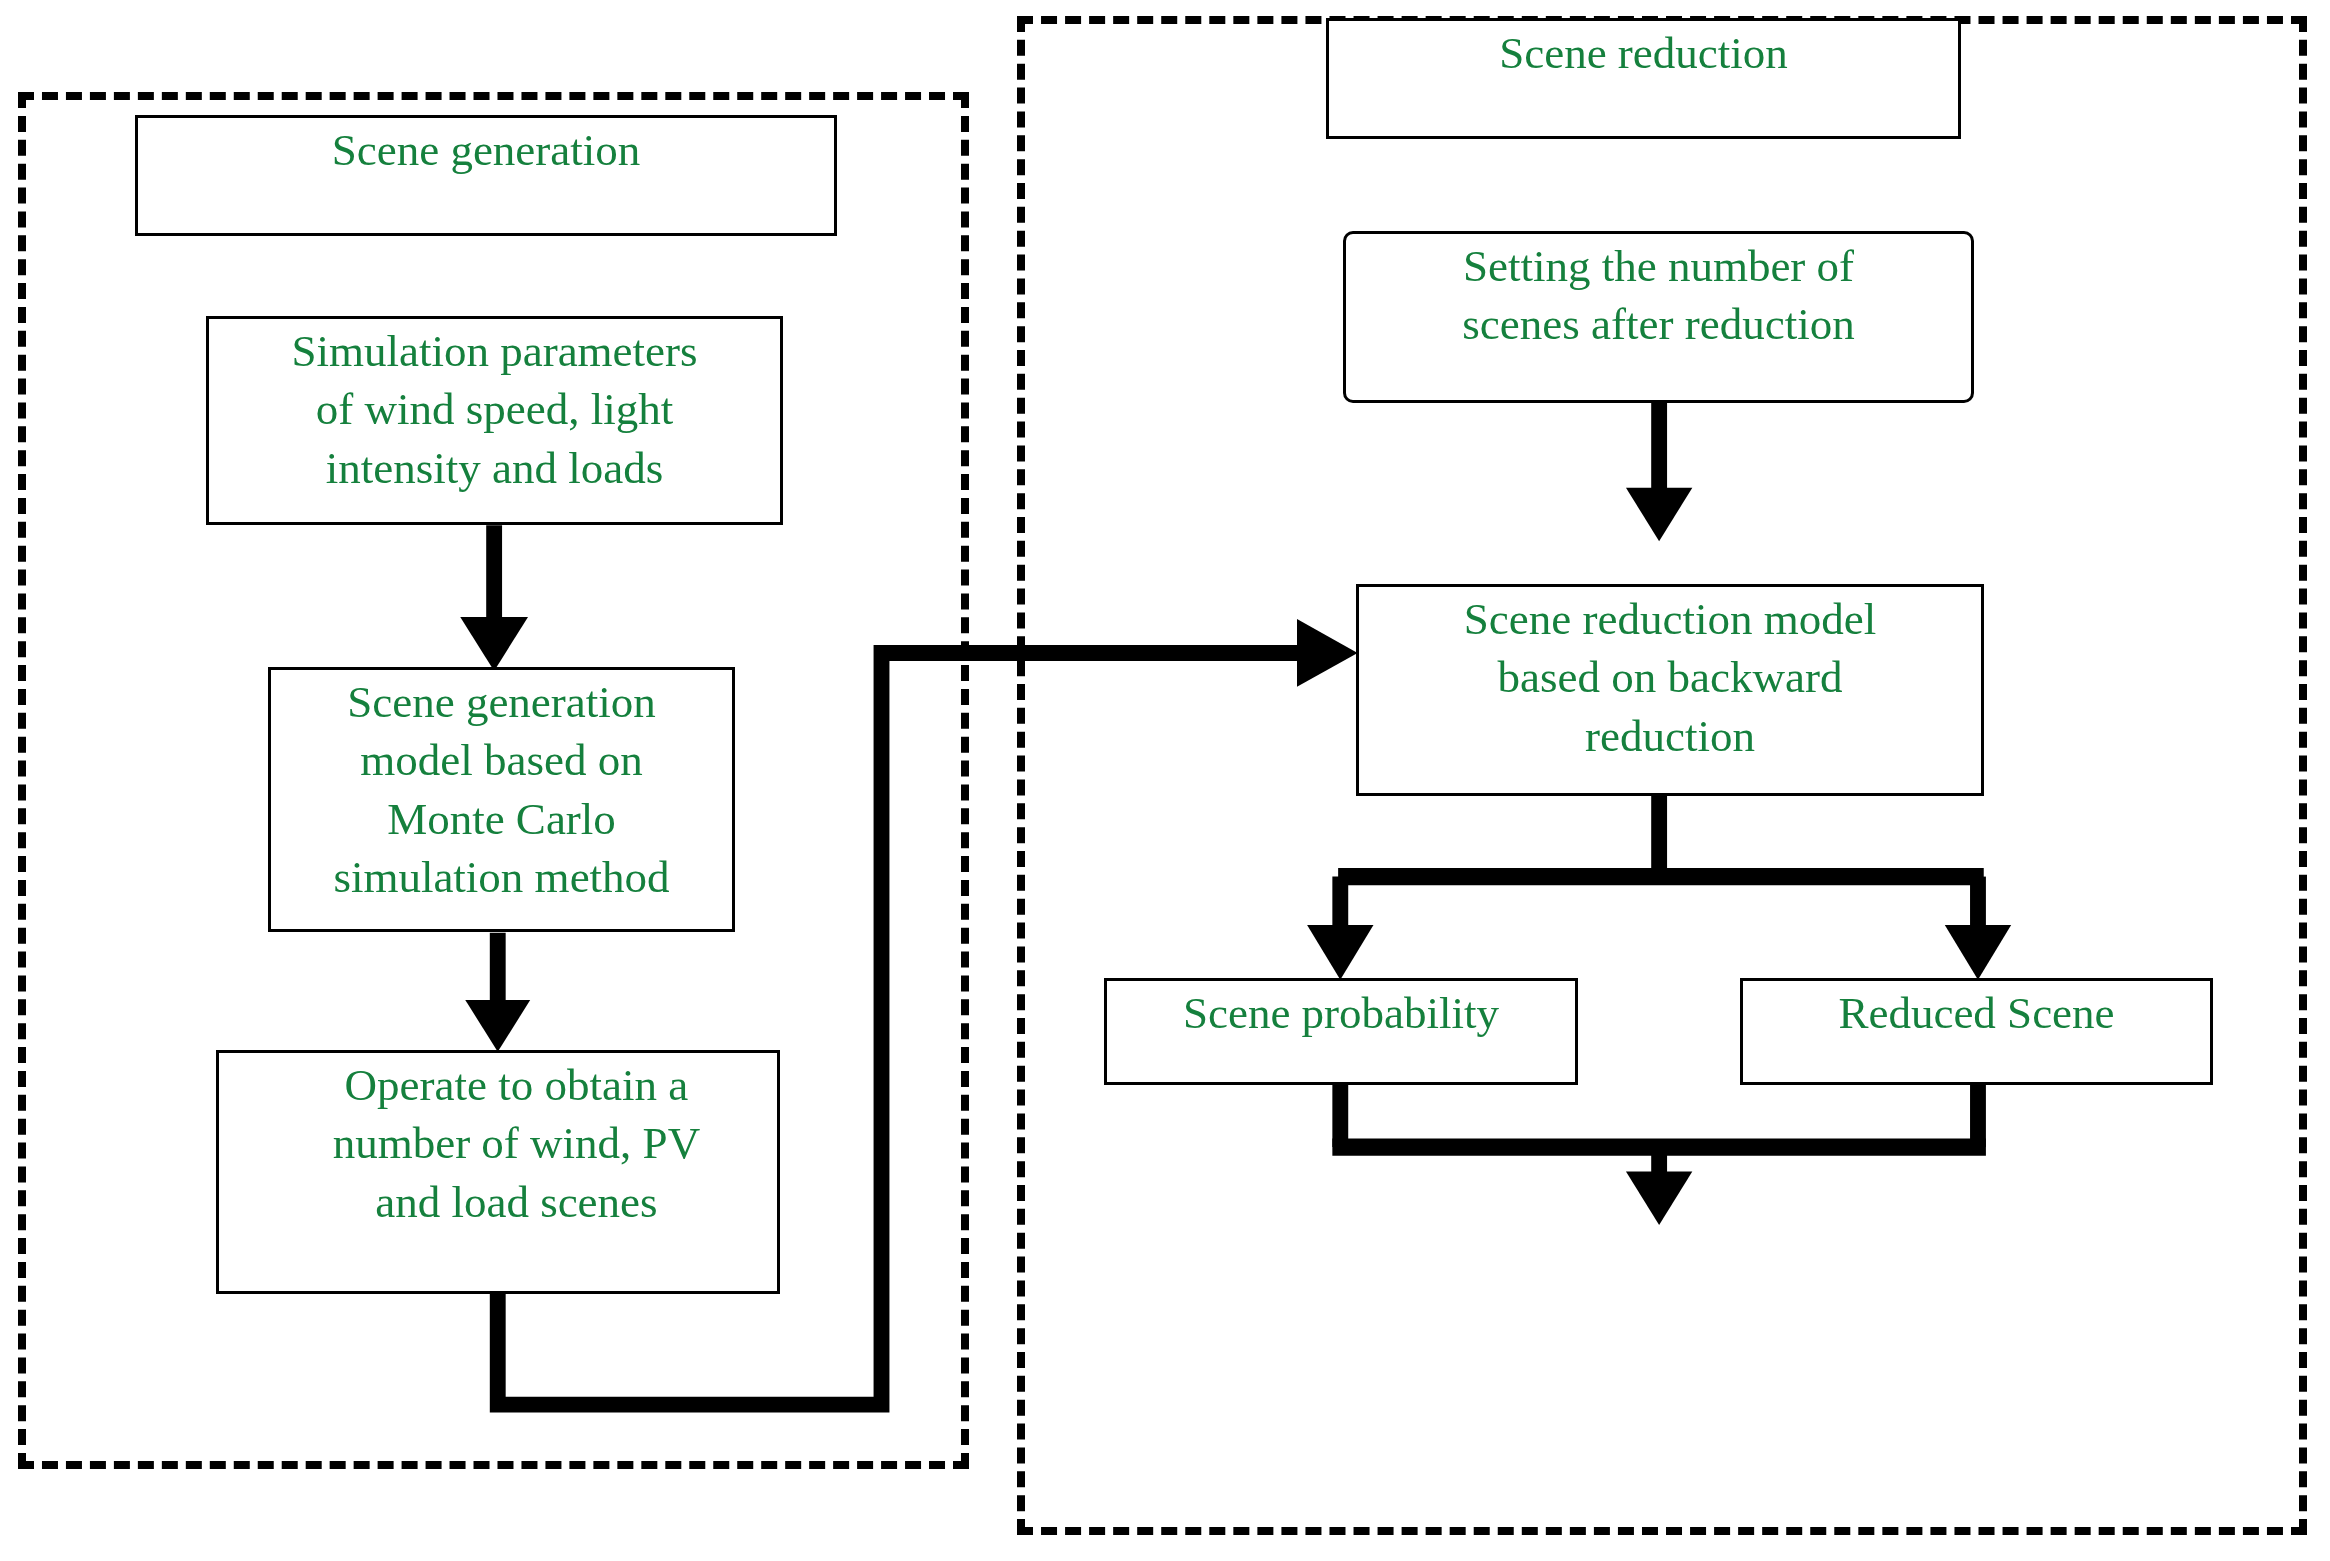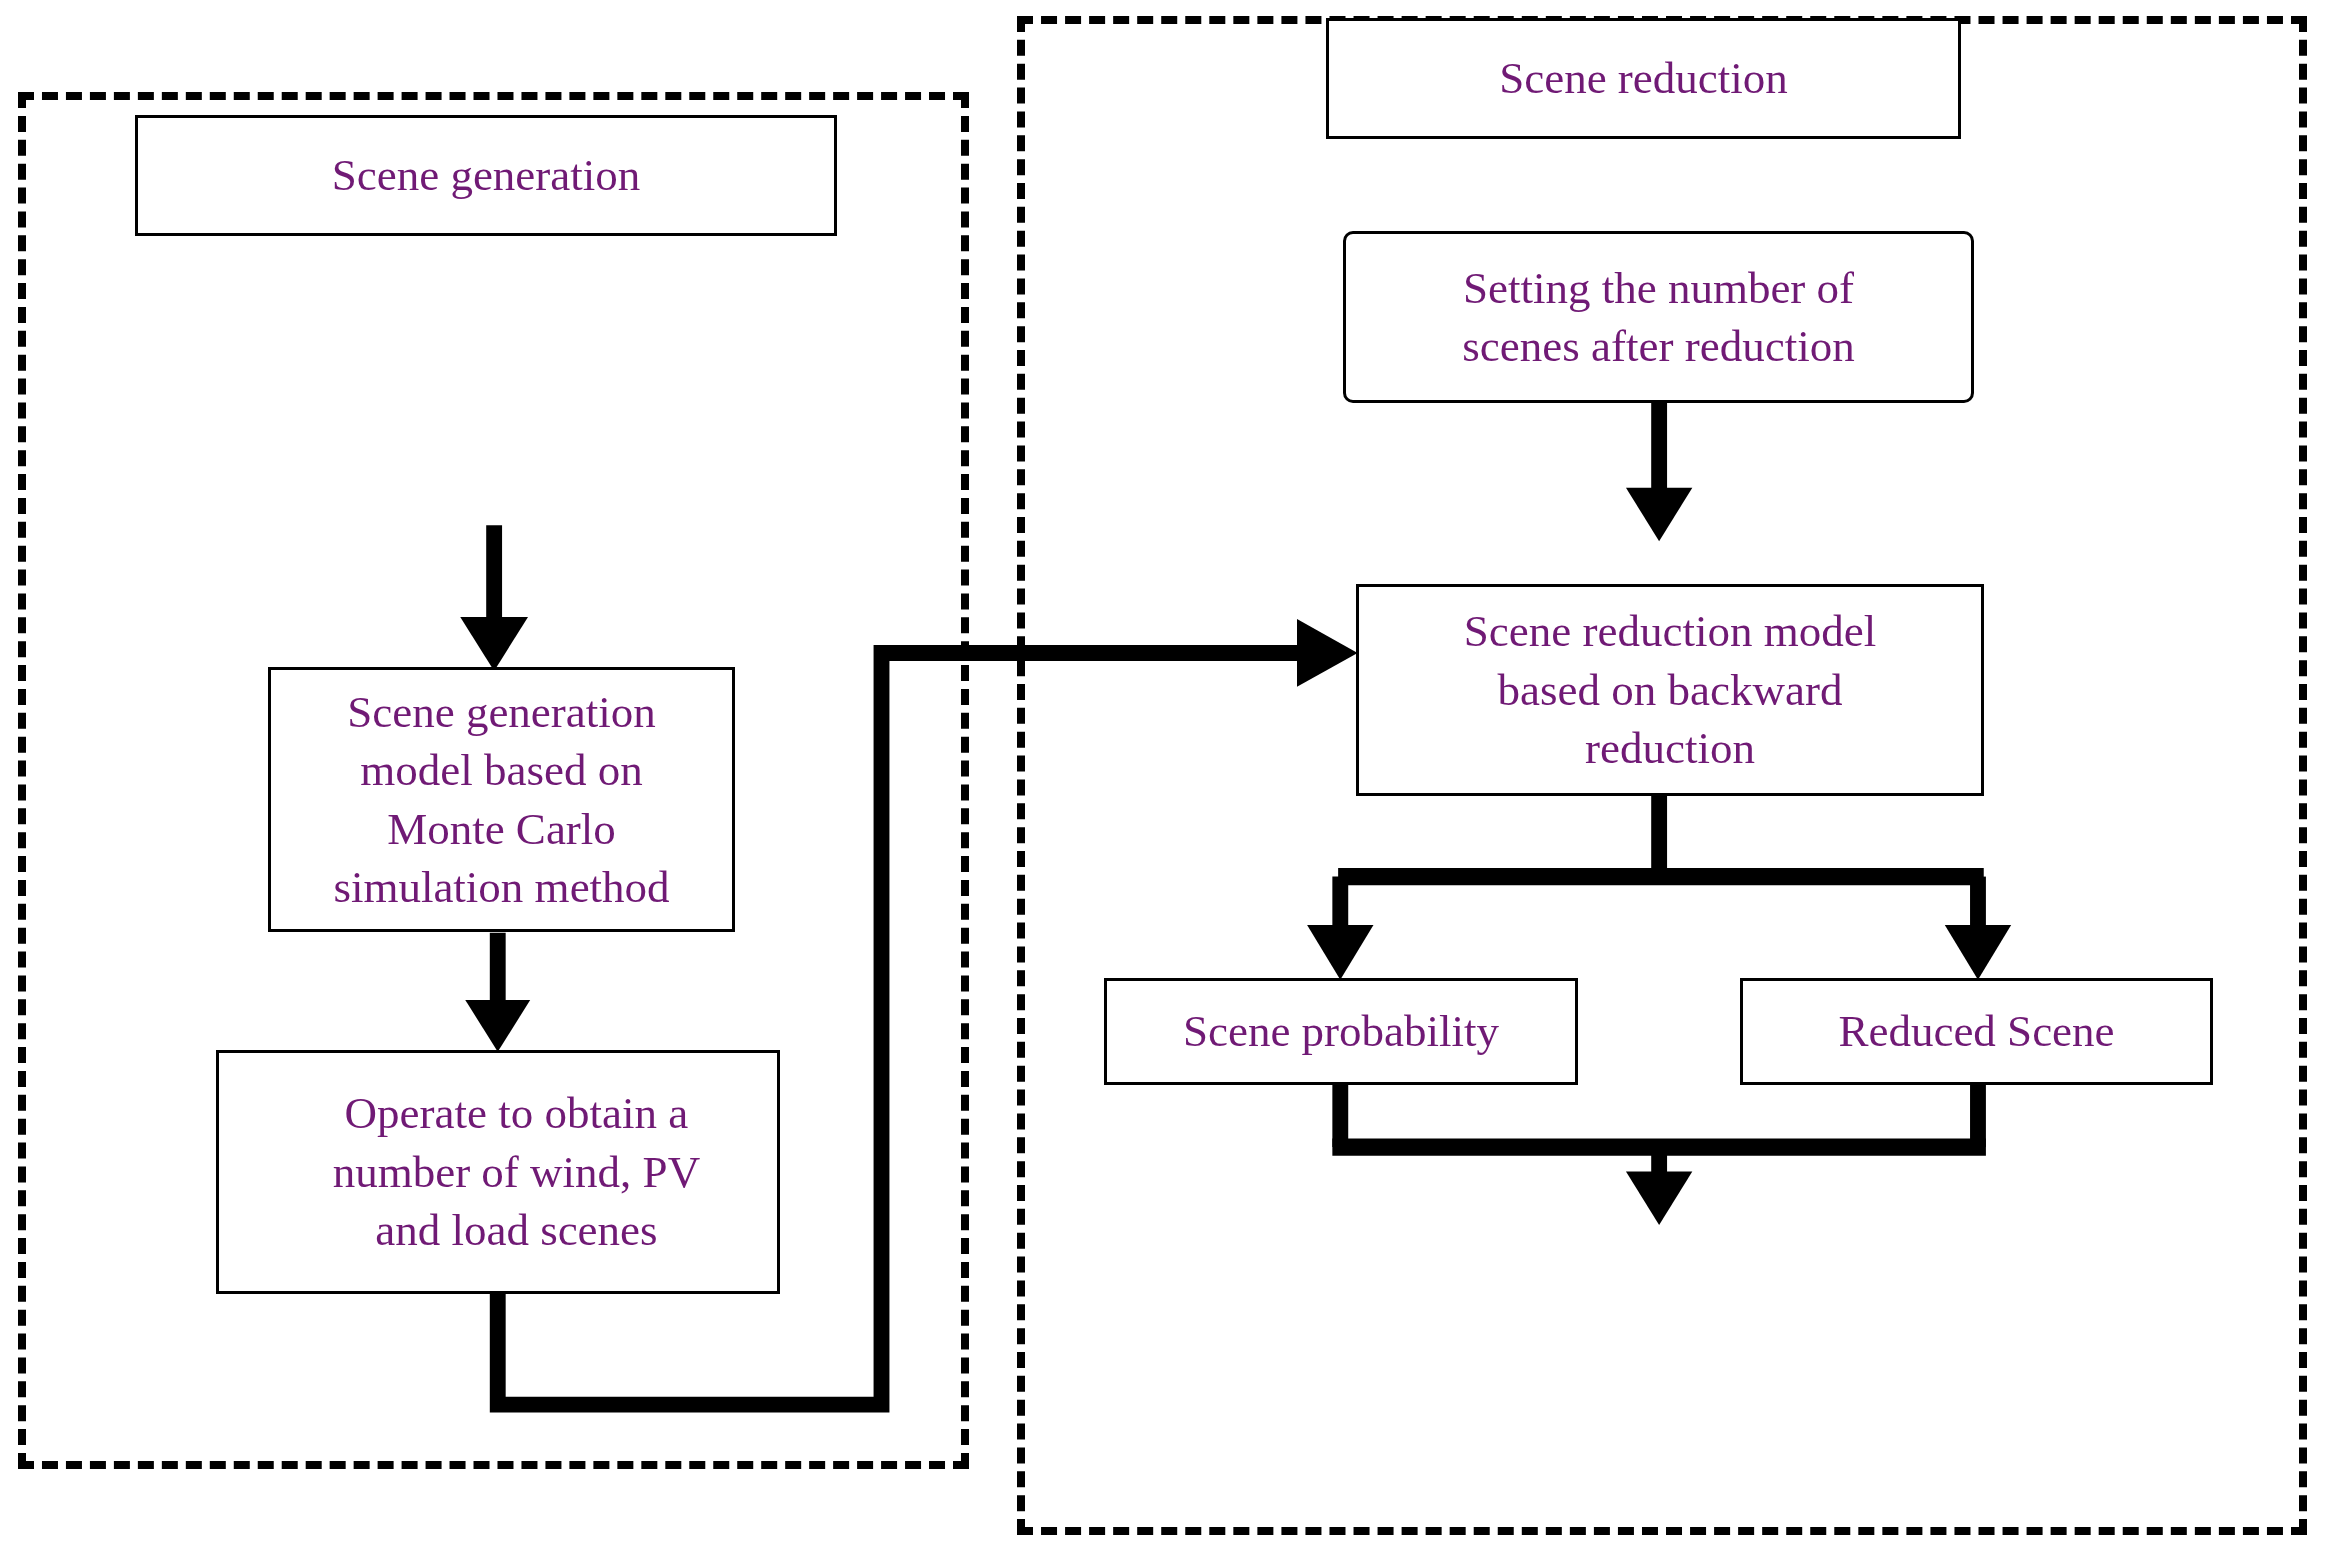--- a/index.html
+++ b/index.html
@@ -8,22 +8,22 @@
 
   
   .panel{position:absolute;box-sizing:border-box;background:transparent;}
   .panel-left{left:18px;top:92px;width:951px;height:1377px;
     border:8.7px dashed #000;}
   .panel-right{left:1017px;top:16px;width:1290px;height:1519px;
     border:8.7px dashed #000;}
 
   
   .node{position:absolute;box-sizing:border-box;border:3.6px solid #000;background:#fff;
-        display:flex;align-items:center;justify-content:center;text-align:center;
-        color:#701a75;line-height:1.30;padding:2.9px 7.2px;}
+        display:flex;justify-content:center;text-align:center;
+        color:#15803d;line-height:1.30;padding:2.9px 7.2px;}
   .node .txt{display:block;white-space:pre-line;}
 
   .n-title{font-size:45px;}
   .n-body{font-size:45px;}
 
   
   #box-scene-generation-title{left:135px;top:115px;width:702px;height:121px;}
   #box-sim-params          {left:206px;top:316px;width:577px;height:209px;}
   #box-scene-gen-model     {left:268px;top:667px;width:467px;height:265px;}
   #box-operate             {left:216px;top:1050px;width:564px;height:244px;padding-left:44px;}
@@ -85,20 +85,25 @@
       <line x1="1847" y1="1590" x2="2753" y2="1590" stroke-width="24"></line>
       <line x1="2300" y1="1590" x2="2300" y2="1628" stroke-width="22"></line>
       <polygon points="2254,1624 2346,1624 2300,1698" fill="#000"></polygon>
     </g>
   </svg>
 
   <div class="node n-title" id="box-scene-generation-title">
     <span class="txt">Scene generation</span>
   </div>
 
+  <div class="node n-body" id="box-sim-params">
+    <span class="txt">Simulation parameters
+of wind speed, light
+intensity and loads</span>
+  </div>
 
   <div class="node n-body" id="box-scene-gen-model">
     <span class="txt">Scene generation
 model based on
 Monte Carlo
 simulation method</span>
   </div>
 
   <div class="node n-body" id="box-operate">
     <span class="txt">Operate to obtain a

